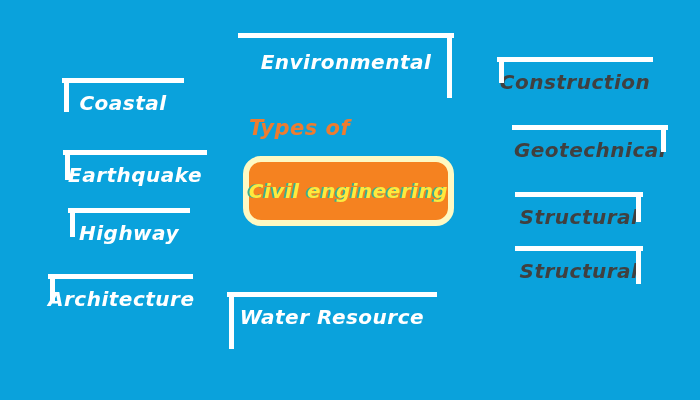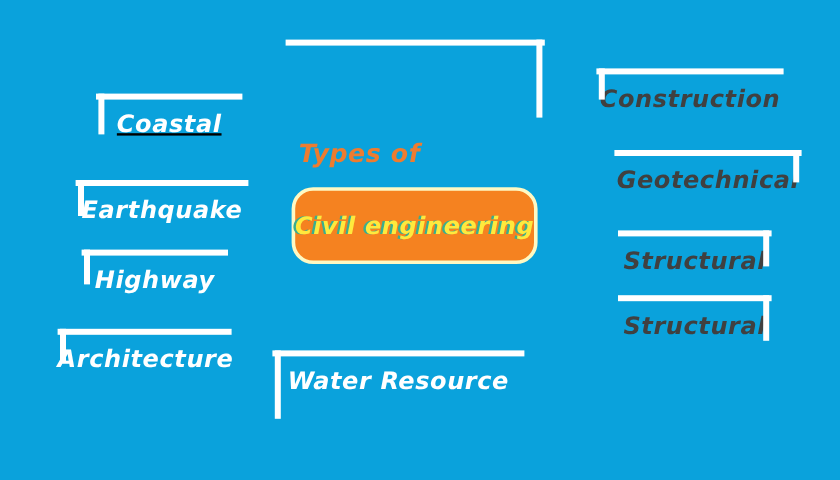--- a/index.html
+++ b/index.html
@@ -22,21 +22,21 @@
   }
   .node.yellow .label{color:#404040;}
   .eyebrow{
     position:absolute;left:249px;top:116px;
     font-style:italic;font-weight:bold;font-size:21px;
     color:#ed7c30;letter-spacing:0.5px;text-align:center;
   }
   .center-box{
     position:absolute;left:243px;top:156px;width:199px;height:58px;
     background:#f58220;
-    border:3px solid #fef9c3;
+    border:6px solid #fef9c3;
     border-radius:18px;
     display:flex;align-items:center;justify-content:center;
   }
   .center-box .center-label{
     font-style:italic;font-weight:bold;font-size:20px;
     color:#ffe93d;
     text-shadow:-2px 0 0 #3aae8f;
     white-space:nowrap;letter-spacing:0.5px;
   }
 </style>
@@ -44,29 +44,30 @@
 <body>
 
 <div class="eyebrow">Types of</div>
 <div class="center-box">
   <span class="center-label">Civil engineering</span>
 </div>
 
 <div class="node white" style="left:238px;top:33px;width:216px;">
   <div class="hline"></div>
   <div class="vline right" style="height:65px;"></div>
+  <div class="label" style="padding-top:12px;">Environmental</div>
 </div>
 
 <div class="node yellow" style="left:497px;top:57px;width:156px;">
   <div class="hline"></div>
   <div class="vline left" style="height:26px;"></div>
   <div class="label">Construction</div>
 </div>
 
-<div class="node white" style="left:80px;top:78px;width:122px;text-decoration:underline;">
+<div class="node white" style="left:62px;top:78px;width:122px;">
   <div class="hline"></div>
   <div class="vline left" style="height:34px;"></div>
   <div class="label">Coastal</div>
 </div>
 
 <div class="node yellow" style="left:512px;top:125px;width:156px;">
   <div class="hline"></div>
   <div class="vline right" style="height:27px;"></div>
   <div class="label">Geotechnical</div>
 </div>

